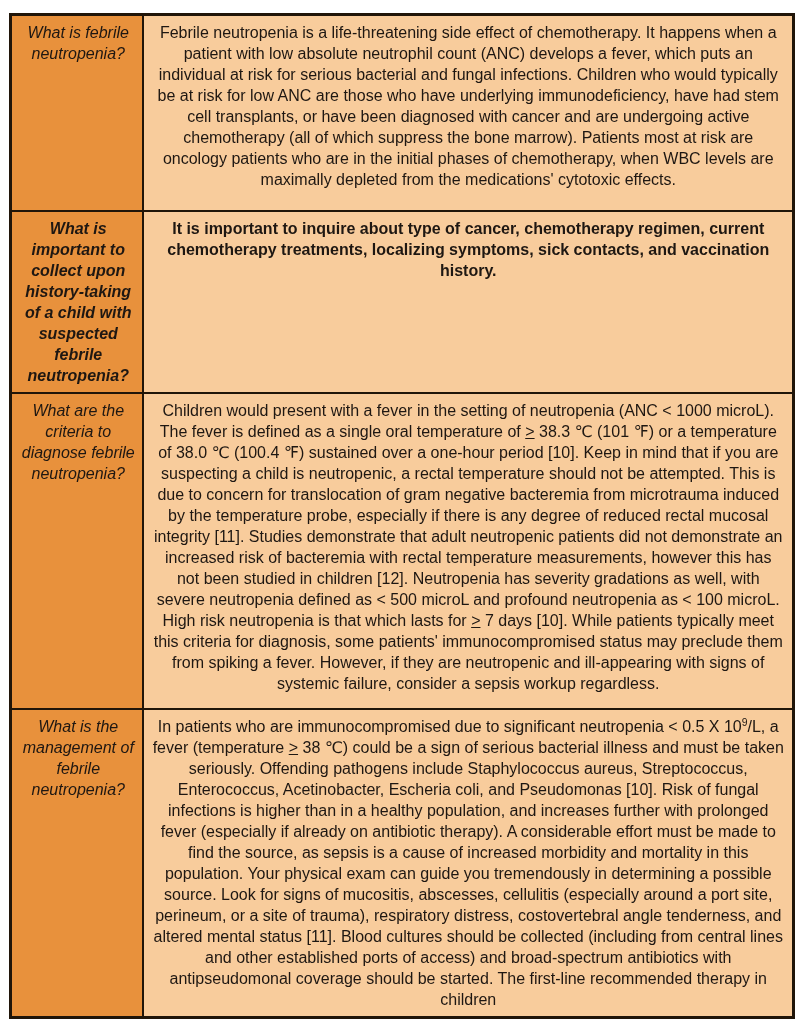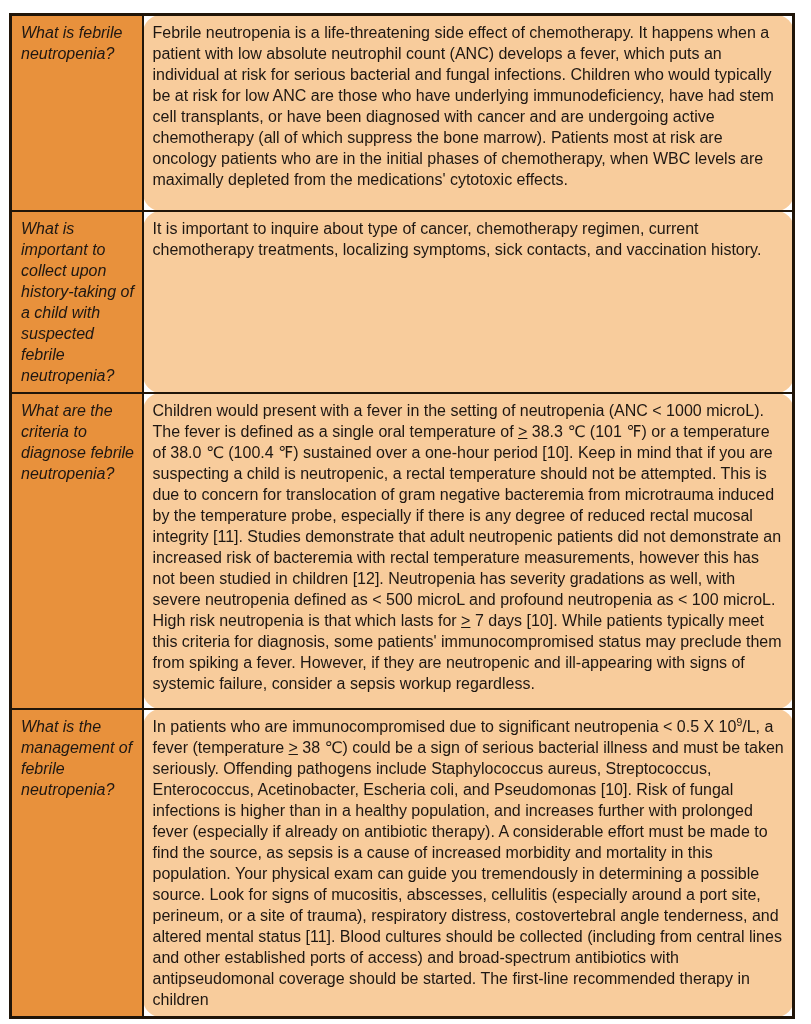--- a/index.html
+++ b/index.html
@@ -15,20 +15,21 @@
     padding: 0;
     background: var(--page-bg);
     font-family: "Liberation Sans", "DejaVu Sans", sans-serif;
     color: var(--text);
   }
   .page {
     width: 811px;
     height: 1024px;
     background: var(--page-bg);
     position: relative;
+    text-align: center;
   }
   table.qa-table {
     border-collapse: collapse;
     position: absolute;
     left: 9px;
     top: 13px;
     width: 786px;
     table-layout: fixed;
   }
   table.qa-table, table.qa-table td {
@@ -44,24 +45,23 @@
   }
   td.q {
     width: 132px;
     background: var(--question-bg);
     font-style: italic;
     padding: 6px 6px 6px 9px;
   }
   td.a {
     background: var(--answer-bg);
     padding: 6px 8px 6px 9px;
-    border-radius: 18px;
   }
   tr.r1 td { height: 196px; }
-  tr.r2 td { height: 178px; }
+  tr.r2 td { height: 178px; font-weight: bold; }
   tr.r3 td { height: 316px; margin-top: 7px; }
   tr.r4 td { height: 296px; margin-top: 24px; }
   .it { }
   .ul { text-decoration: underline; }
   .sup {
     font-size: 0.65em;
     vertical-align: super;
     line-height: 0;
   }
 </style>

